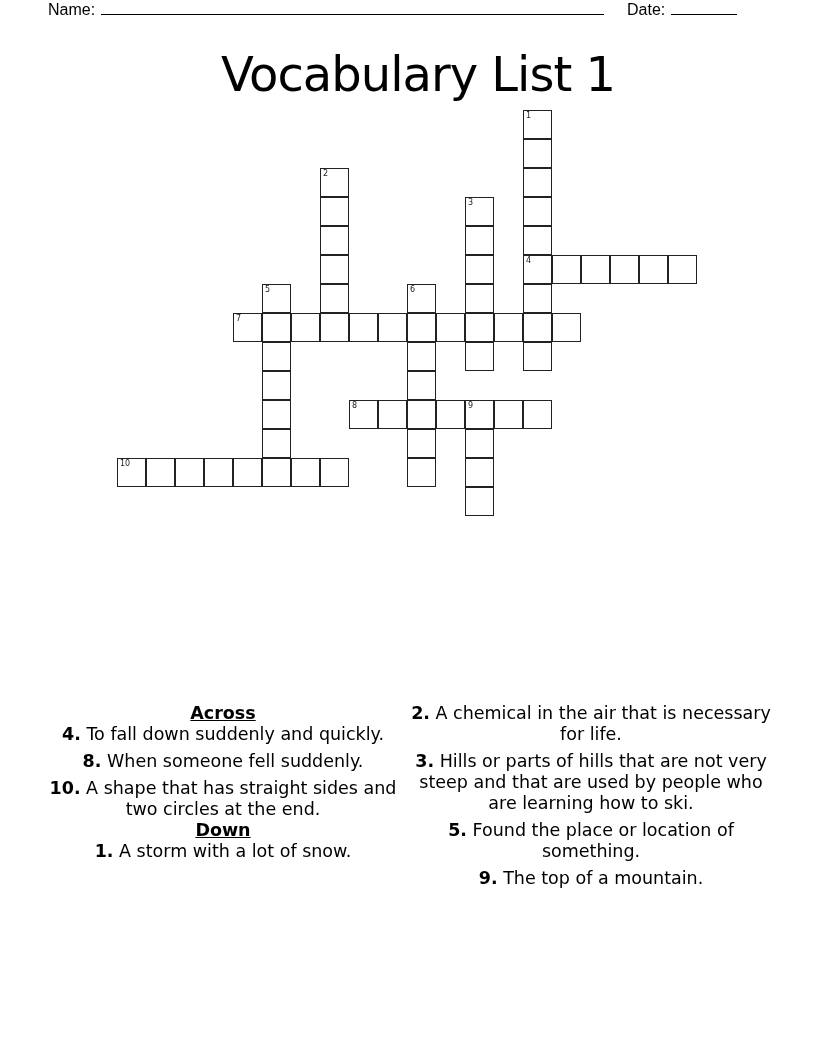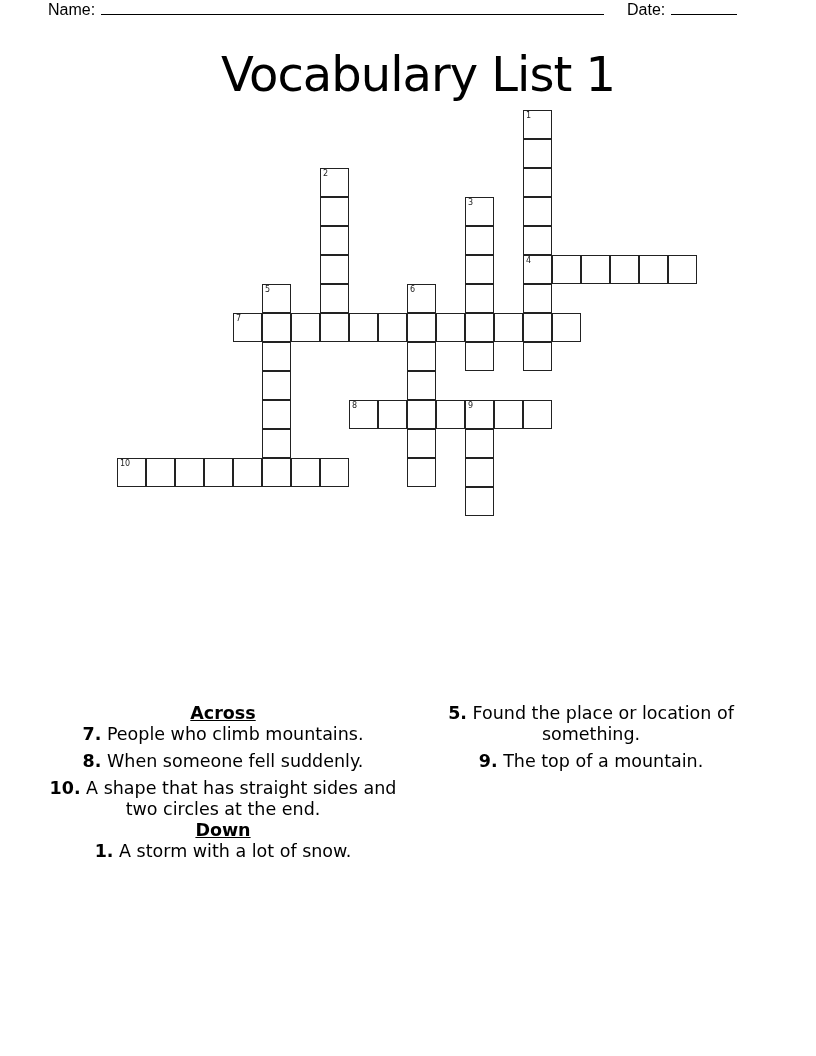--- a/index.html
+++ b/index.html
@@ -191,23 +191,25 @@
     <div class="cell" style="left: 146px; top: 458px;"></div>
     <div class="cell" style="left: 175px; top: 458px;"></div>
     <div class="cell" style="left: 204px; top: 458px;"></div>
     <div class="cell" style="left: 233px; top: 458px;"></div>
     <div class="cell" style="left: 291px; top: 458px;"></div>
     <div class="cell" style="left: 320px; top: 458px;"></div>
   </div>
 
 <div class="clues clues-left">
   <p class="clue-heading">Across</p>
-  <p class="clue"><span class="clue-num">7.</span><span> People who climb mountains.</span></p>
+  <p class="clue"><span class="clue-num">4.</span><span> To fall down suddenly and quickly.</span></p>
   <p class="clue"><span class="clue-num">8.</span><span> When someone fell suddenly.</span></p>
   <p class="clue" style="margin-bottom:0"><span class="clue-num">10.</span><span> A shape that has straight sides and two circles at the end.</span></p>
   <p class="clue-heading">Down</p>
   <p class="clue"><span class="clue-num">1.</span><span> A storm with a lot of snow.</span></p>
 </div>
 
 <div class="clues clues-right">
+  <p class="clue"><span class="clue-num">2.</span><span> A chemical in the air that is necessary for life.</span></p>
+  <p class="clue"><span class="clue-num">3.</span><span> Hills or parts of hills that are not very steep and that are used by people who are learning how to ski.</span></p>
   <p class="clue"><span class="clue-num">5.</span><span> Found the place or location of something.</span></p>
   <p class="clue"><span class="clue-num">9.</span><span> The top of a mountain.</span></p>
 </div>
 
 </body></html>

